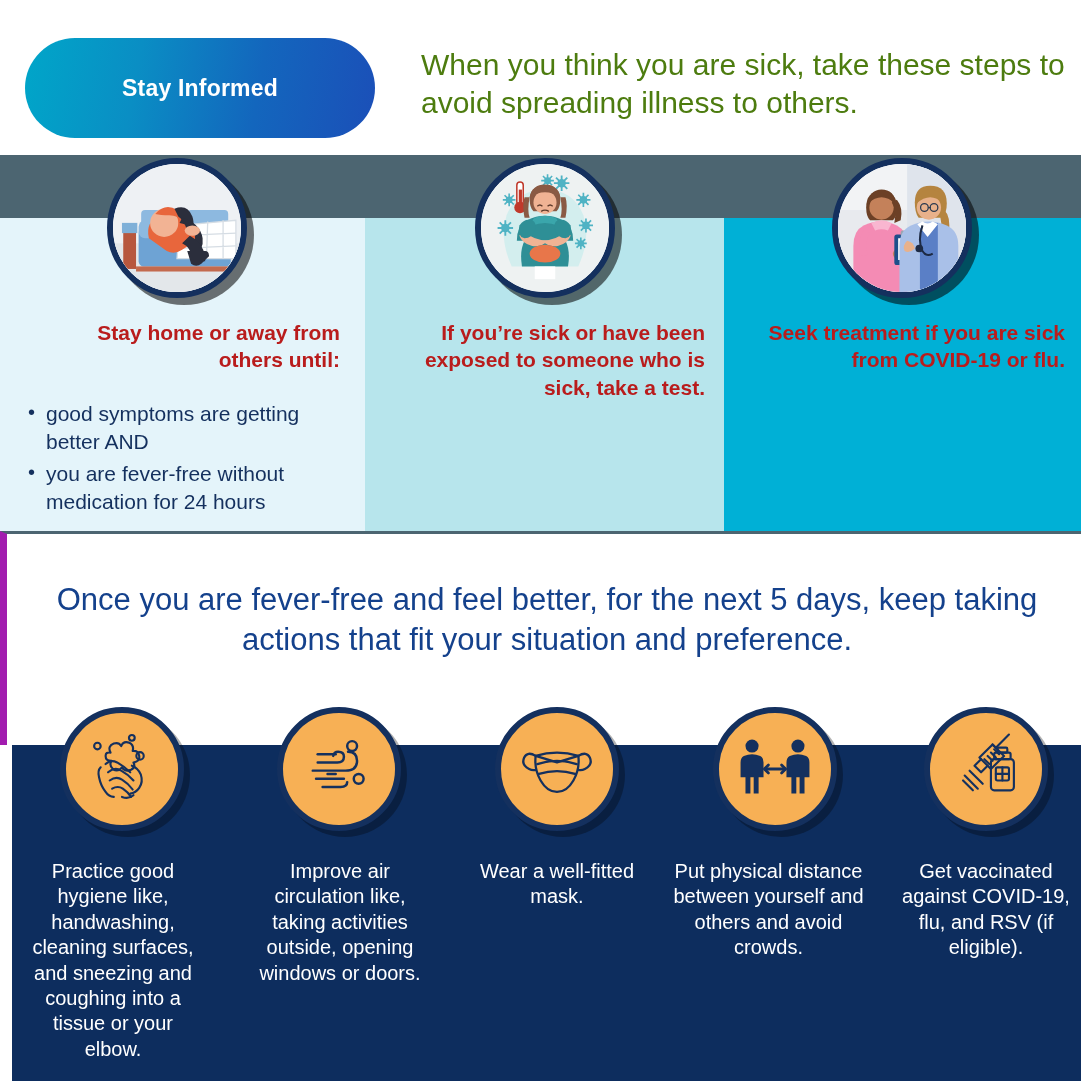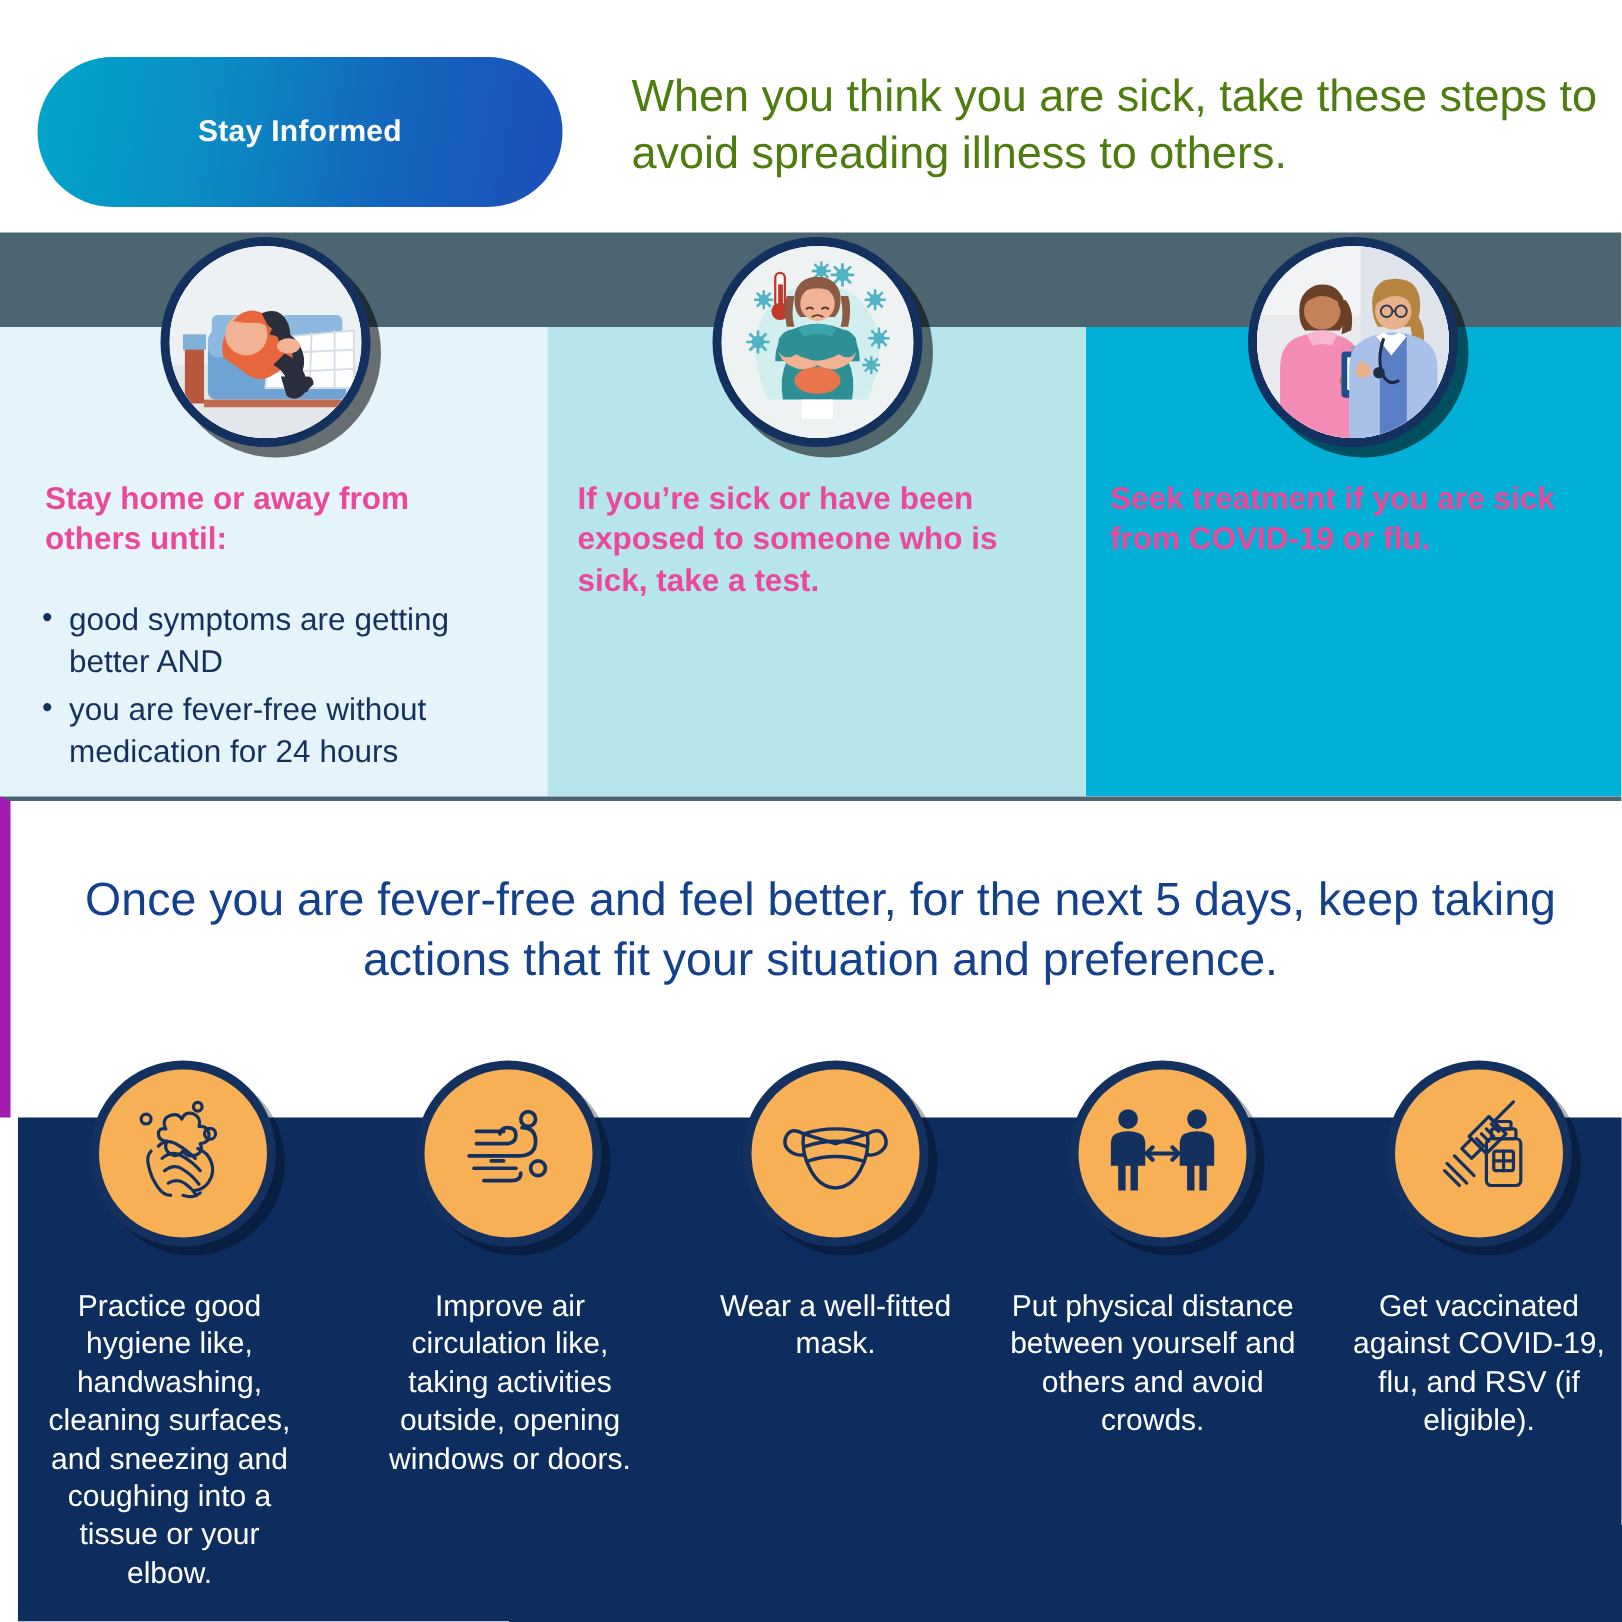--- a/index.html
+++ b/index.html
@@ -16,21 +16,21 @@
     position:absolute; left:0; top:0; width:1081px; height:155px;
     background:#ffffff;
   }
   .pill {
     position:absolute; left:25px; top:38px; width:350px; height:100px;
     border-radius:50px;
     background:linear-gradient(100deg,#00a6c9 0%,#0a8ec4 32%,#1366bd 66%,#1b4fb8 100%);
     display:flex; align-items:center; justify-content:center;
   }
   .pill-label {
-    color:#ffffff; font-size:20px; font-weight:bold; letter-spacing:.2px;
+    color:#ffffff; font-size:23px; font-weight:bold; letter-spacing:.2px;
   }
   .header-text {
     position:absolute; left:405px; top:46px; width:650px;
     color:#4d7c0f; font-size:30px; line-height:1.28; font-weight:400;margin-left:16px;
   }
 
   
   .cols { position:absolute; left:0; top:155px; width:1081px; height:376px; }
   .slate-band {
     position:absolute; left:0; top:0; width:1081px; height:63px; background:#4c6571;
@@ -47,21 +47,21 @@
     background:#ffffff; border:6px solid #14305e;
     box-shadow:7px 7px 0 rgba(0,0,0,.55);
     overflow:hidden;
   }
   .badge-1 { left:107px; top:3px; }
   .badge-2 { left:475px; top:3px; }
   .badge-3 { left:832px; top:3px; }
   .badge svg { display:block; width:100%; height:100%; }
 
   .col-head {
-    position:absolute; text-align:left; font-weight:bold; color:#ec4899;
+    position:absolute; text-align:right; font-weight:bold; color:#b91c1c;
     font-size:21px; line-height:1.3;
   }
   .ch1 { left:30px;  top:164px; width:310px; }
   .ch2 { left:385px; top:164px; width:320px; }
   .ch3 { left:740px; top:164px; width:325px; }
 
   .bullets {
     position:absolute; left:24px; top:245px; width:330px;
     color:#14305e; font-size:21px; line-height:1.33; list-style:none;
   }

